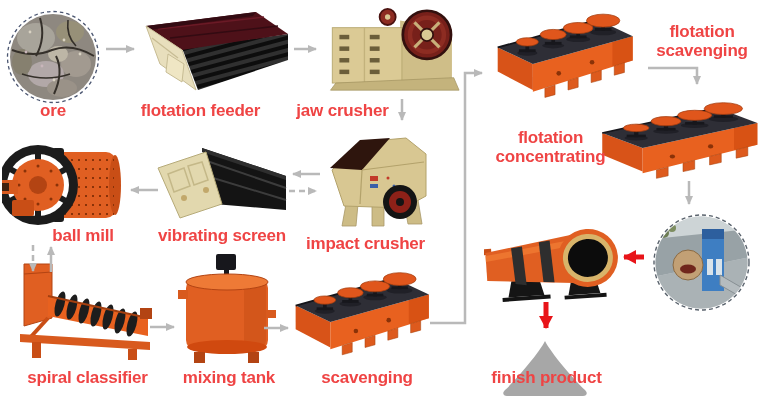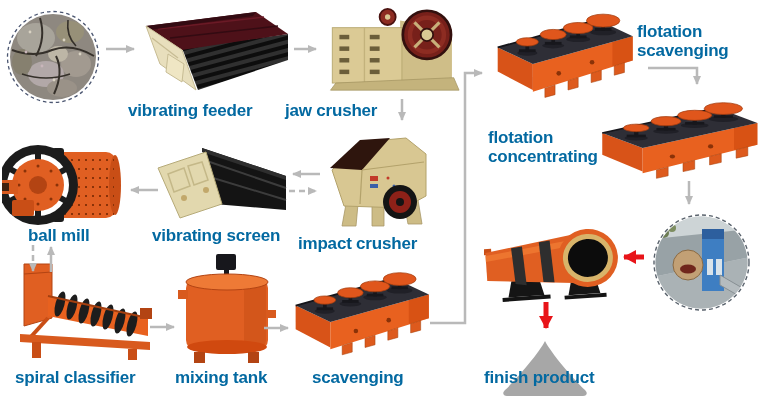--- a/index.html
+++ b/index.html
@@ -2,22 +2,22 @@
 <html><head>
 <meta charset="utf-8">
 <style>
   html,body{margin:0;padding:0;background:#fff;}
   .stage{
     position:relative;width:768px;height:416px;background:#ffffff;overflow:hidden;
     font-family:"Liberation Sans",sans-serif;
   }
   .img{position:absolute;z-index:1;}
   .lbl{
-    position:absolute;z-index:4;font-weight:bold;font-size:17px;color:#0369a1;
-    line-height:1.12;letter-spacing:-0.2px;
+    position:absolute;z-index:4;font-weight:bold;font-size:17px;color:#ef4444;
+    text-align:center;line-height:1.12;letter-spacing:-0.2px;
   }
   .arrows{position:absolute;left:0;top:0;z-index:3;}
   svg{display:block;}
 </style>
 </head>
 <body>
 
 <div class="stage">
 
   <svg width="0" height="0" style="position:absolute" aria-hidden="true">
@@ -305,21 +305,22 @@
       <path d="M430,323 L465,323 L465,73 L482,73" marker-end="url(#ga)"></path>
       <path d="M648,68 L697,68 L697,84" marker-end="url(#ga)"></path>
       <path d="M689,181 L689,204" marker-end="url(#ga)"></path>
     </g>
     <g stroke="#e81419" stroke-width="5" fill="none">
       <path d="M644,257 L624,257" marker-end="url(#ra)"></path>
       <path d="M546,302 L546,328" marker-end="url(#ra)"></path>
     </g>
   </svg>
 
-  <div class="lbl" style="left:128px;top:101px;width:145px">vibrating feeder</div>
+  <div class="lbl" style="left:6px;top:101px;width:94px">ore</div>
+  <div class="lbl" style="left:128px;top:101px;width:145px">flotation feeder</div>
   <div class="lbl" style="left:285px;top:101px;width:115px">jaw crusher</div>
   <div class="lbl" style="left:637px;top:22px;width:130px">flotation scavenging</div>
   <div class="lbl" style="left:28px;top:226px;width:110px">ball mill</div>
   <div class="lbl" style="left:152px;top:226px;width:140px">vibrating screen</div>
   <div class="lbl" style="left:298px;top:234px;width:135px">impact crusher</div>
   <div class="lbl" style="left:15px;top:368px;width:145px">spiral classifier</div>
   <div class="lbl" style="left:488px;top:128px;width:125px">flotation concentrating</div>
   <div class="lbl" style="left:175px;top:368px;width:108px">mixing tank</div>
   <div class="lbl" style="left:312px;top:368px;width:110px">scavenging</div>
   <div class="lbl" style="left:484px;top:368px;width:125px">finish product</div>

